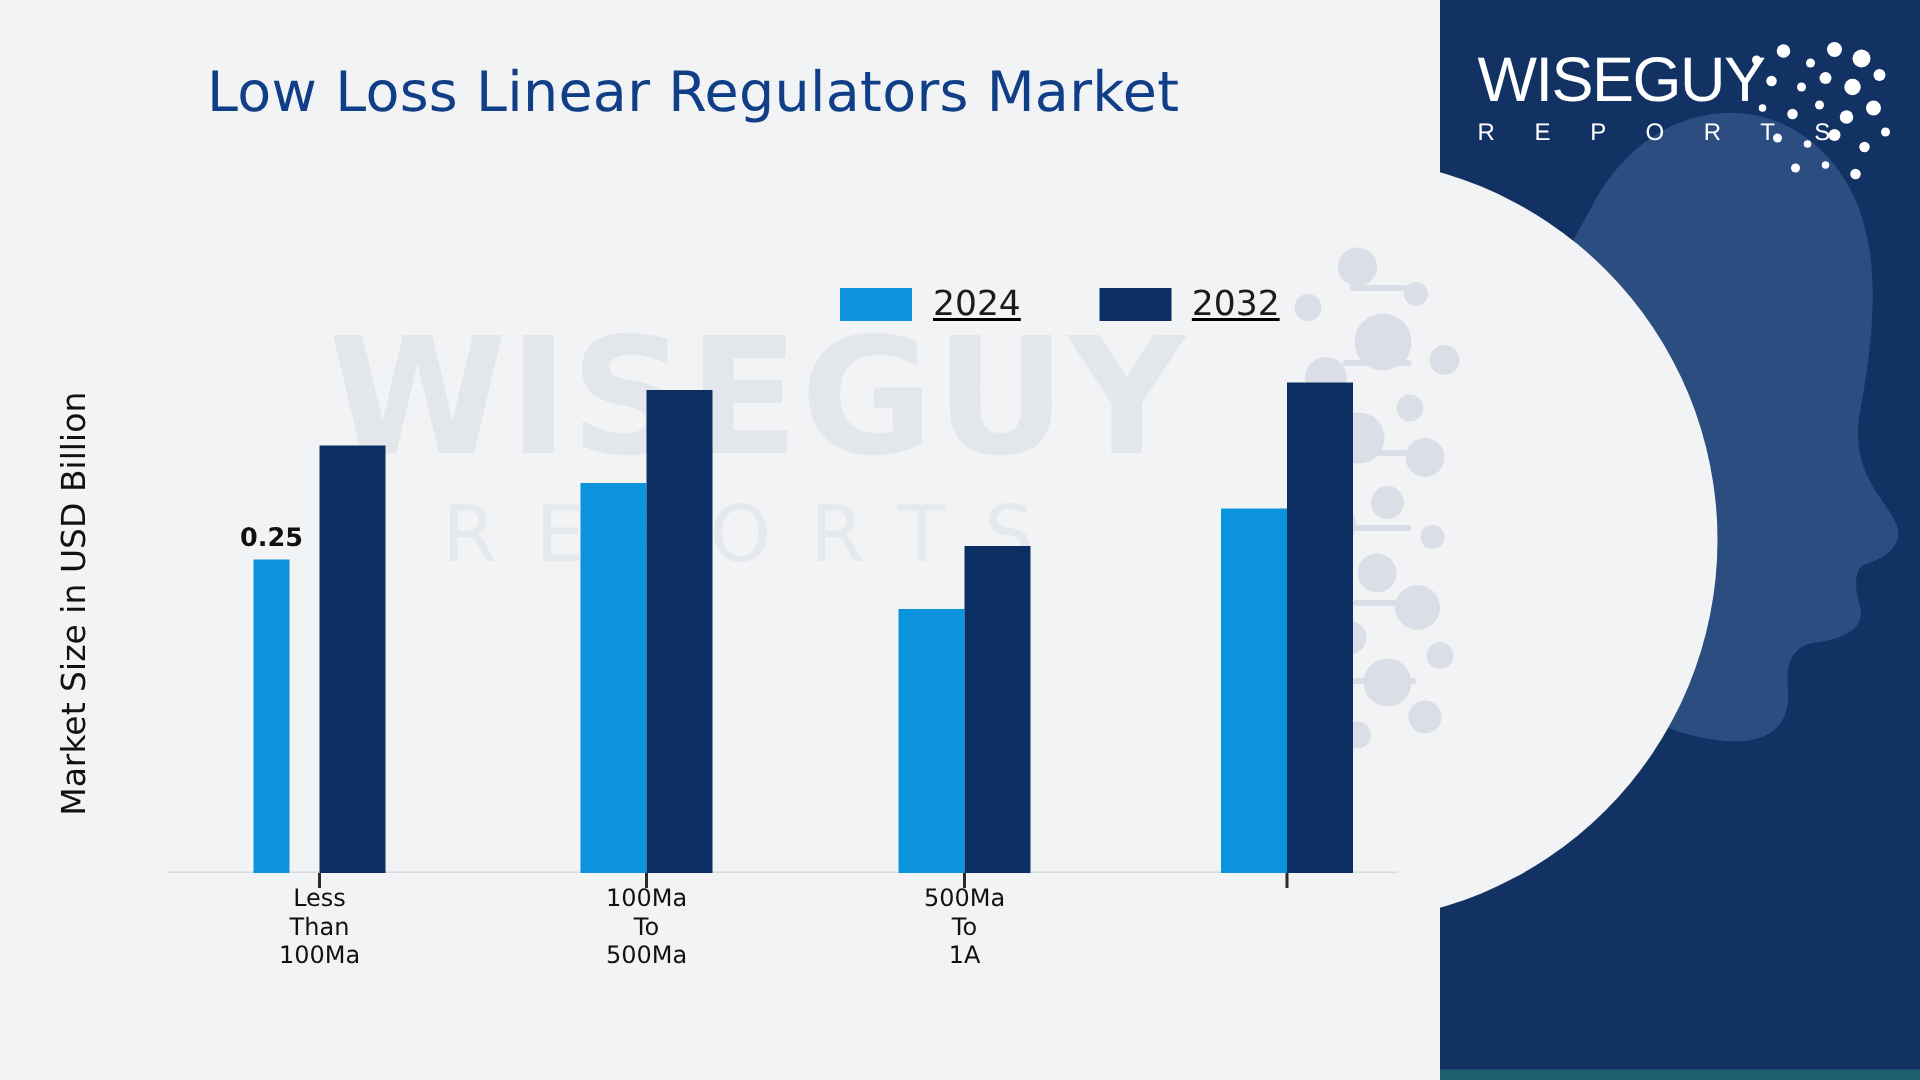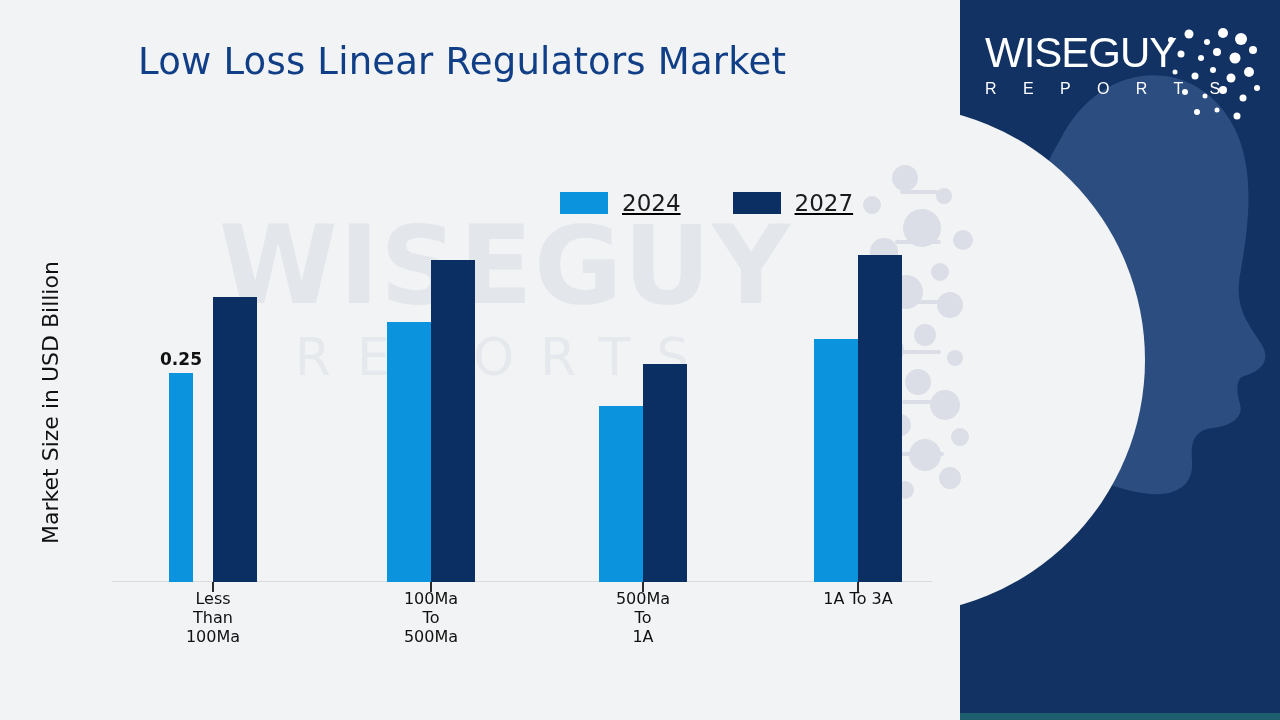--- a/index.html
+++ b/index.html
@@ -192,21 +192,21 @@
     </svg>
   </div>
 
   <div class="legend">
     <div class="legend-item">
       <span class="legend-swatch bar-2024"></span>
       <span class="legend-label">2024</span>
     </div>
     <div class="legend-item">
       <span class="legend-swatch bar-2032"></span>
-      <span class="legend-label">2027</span>
+      <span class="legend-label">2032</span>
     </div>
   </div>
 
   <div class="y-axis-title">Market Size in USD Billion</div>
 
   <div class="plot">
     <div class="baseline"></div>
     <div id="bars-root">
         <div class="group" style="left: 57px; width: 88px; height: 402px;">
           <div class="bar bar-2024" style="left: 0px; width: 24px; height: 209.375px;">
@@ -231,18 +231,17 @@
           <div class="bar bar-2032" style="left: 44px; width: 44px; height: 217.75px;"></div>
           <span class="tick" style="left: 43px;"></span>
           <div class="cat-label" style="left: -41px;">500Ma
 To
 1A</div>
         </div>
         <div class="group" style="left: 702px; width: 88px; height: 402px;">
           <div class="bar bar-2024" style="left: 0px; width: 44px; height: 242.875px;"></div>
           <div class="bar bar-2032" style="left: 44px; width: 44px; height: 326.625px;"></div>
           <span class="tick" style="left: 43px;"></span>
-          <div class="cat-label" style="left: -41px;">1A To 3A</div>
         </div>
       </div>
   </div>
 
 </div>
 
 </body></html>

